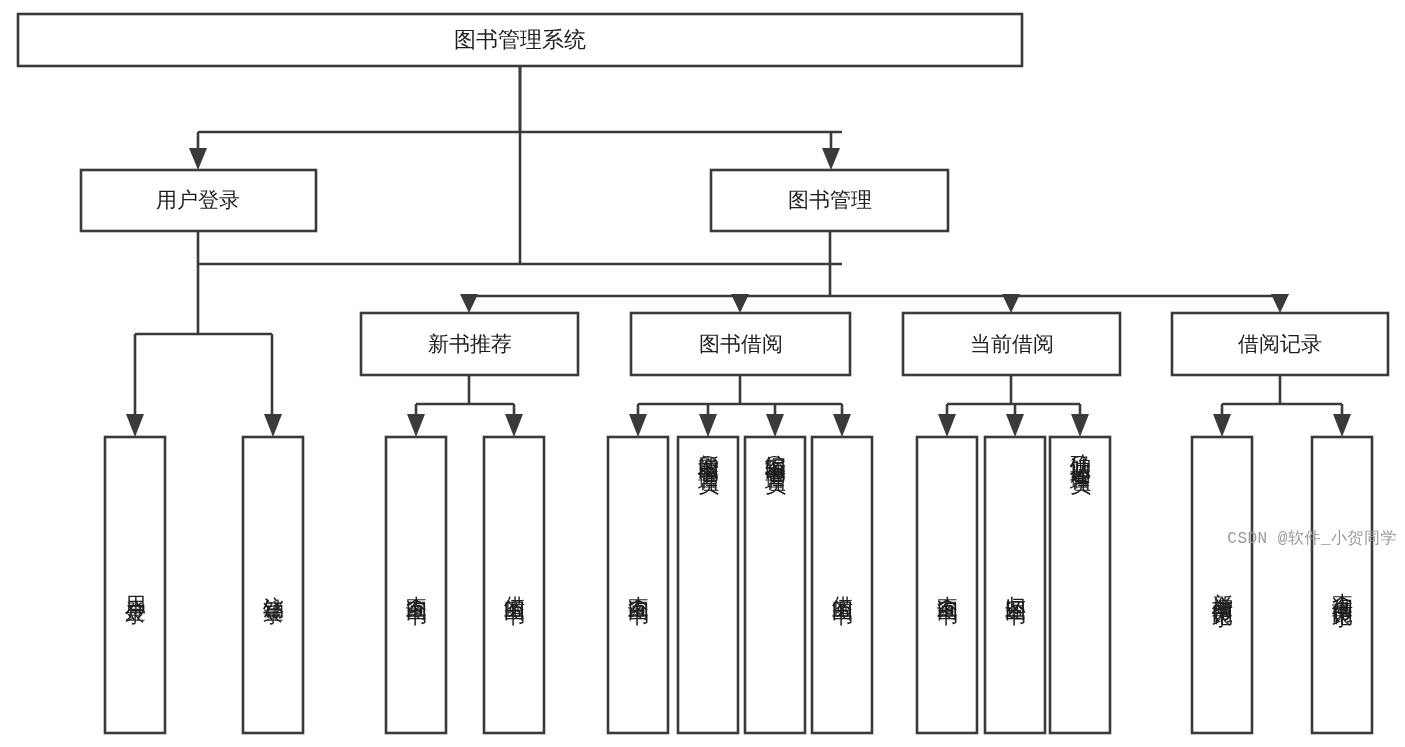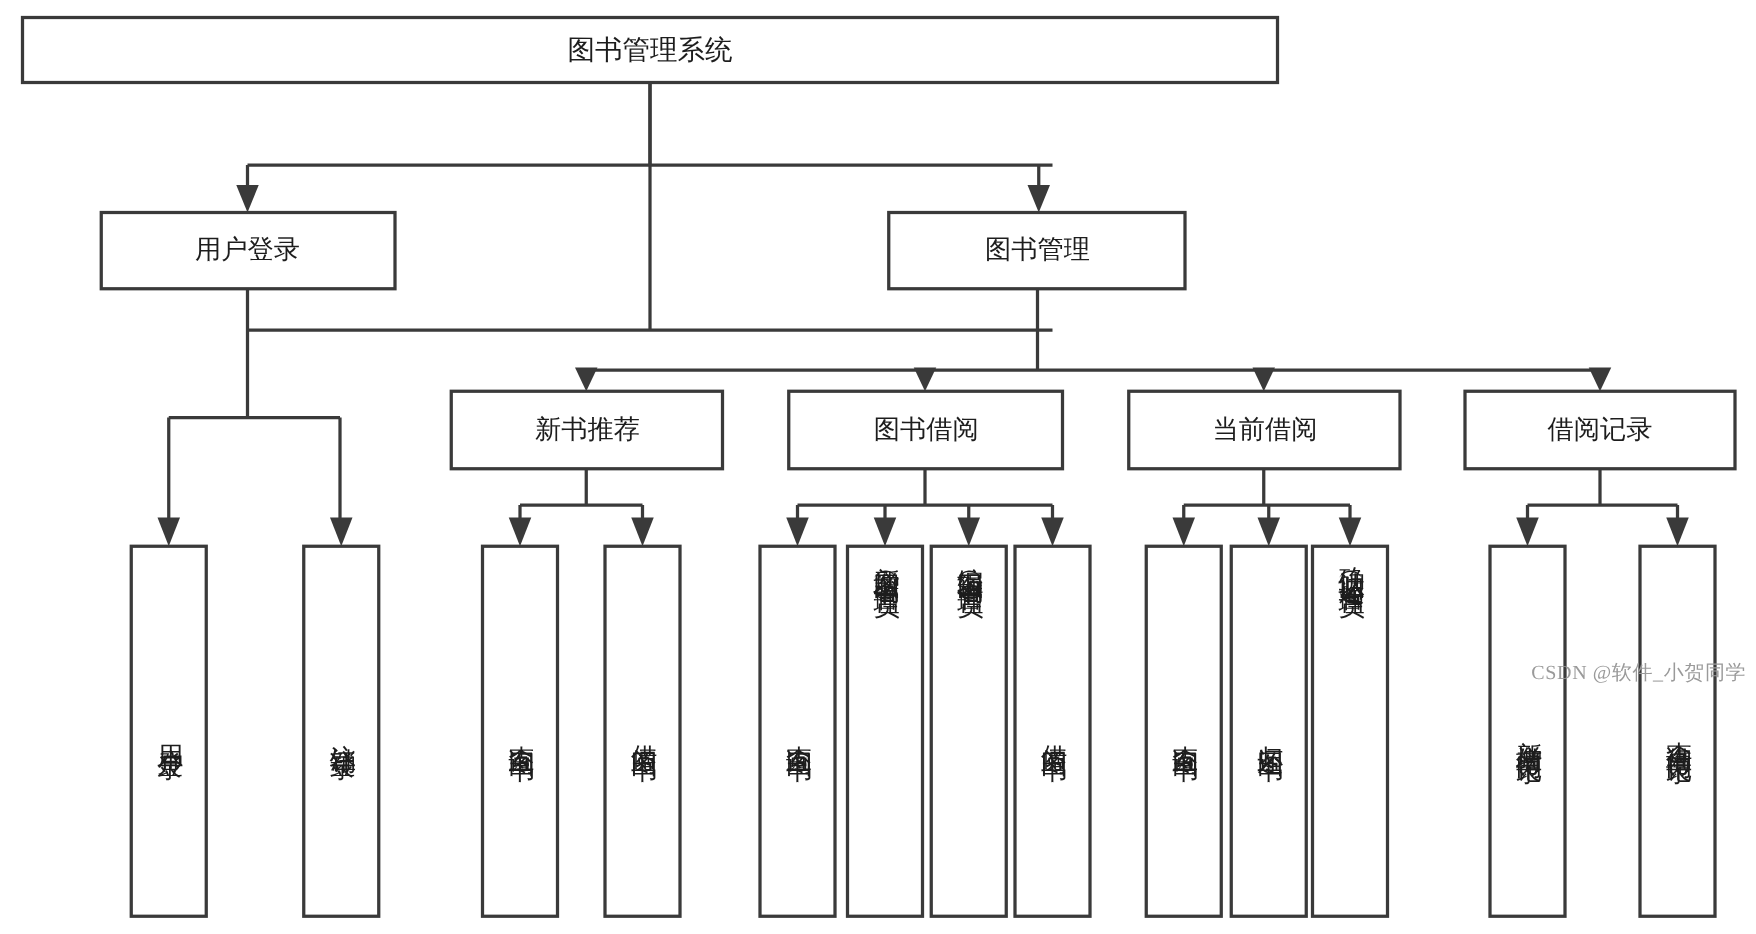--- a/index.html
+++ b/index.html
@@ -71,21 +71,21 @@
     font-size: 21px;
     line-height: 1.18;
     letter-spacing: 3px;
     color: #1d1d1d;
     white-space: nowrap;
   }
   .watermark {
     position: absolute;
     right: 8px;
     bottom: 4px;
-    font-family: Liberation Serif, serif;
+    font-family: Liberation Mono, monospace;
     font-size: 16px;
     color: #9a9a9a;
     letter-spacing: 0.5px;
     user-select: none;
   }
 </style>
 </head>
 <body>
 
 <div id="diagram-root">

